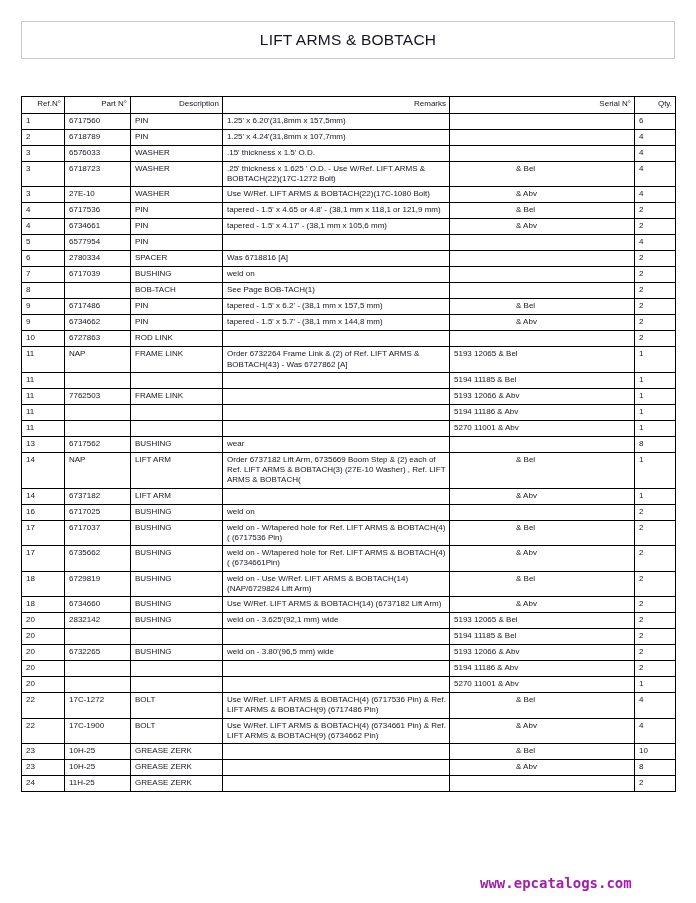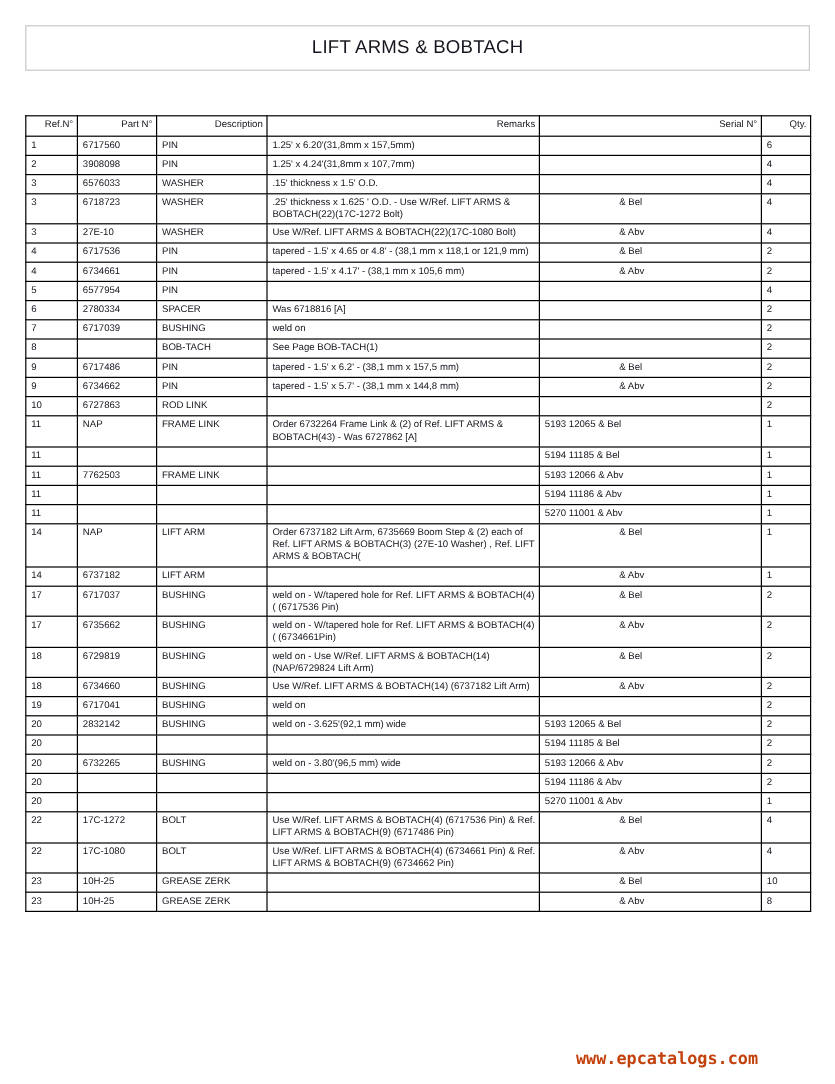--- a/index.html
+++ b/index.html
@@ -104,21 +104,21 @@
   td.ser-ind > span.ind { display: inline-block; padding-left: 62px; }
 
   
   #watermark {
     position: absolute;
     left: 480px;
     top: 875px;
     font-family: "DejaVu Sans Mono", "Liberation Mono", monospace;
     font-size: 14px;
     font-weight: bold;
-    color: #c2410c;
+    color: #a21caf;
     letter-spacing: 0px;
     white-space: nowrap;
   }
 </style>
 </head>
 <body>
 
 <div id="page">
 
   <div id="page-number">Page : 1</div>
@@ -150,21 +150,21 @@
         <tr>
           <td>1</td>
           <td>6717560</td>
           <td>PIN</td>
           <td>1.25' x 6.20'(31,8mm x 157,5mm)</td>
           <td></td>
           <td>6</td>
         </tr>
         <tr>
           <td>2</td>
-          <td>3908098</td>
+          <td>6718789</td>
           <td>PIN</td>
           <td>1.25' x 4.24'(31,8mm x 107,7mm)</td>
           <td></td>
           <td>4</td>
         </tr>
         <tr>
           <td>3</td>
           <td>6576033</td>
           <td>WASHER</td>
           <td>.15' thickness x 1.5' O.D.</td>
@@ -293,36 +293,52 @@
         </tr>
         <tr>
           <td>11</td>
           <td></td>
           <td></td>
           <td></td>
           <td>5270 11001 &amp; Abv</td>
           <td>1</td>
         </tr>
         <tr>
+          <td>13</td>
+          <td>6717562</td>
+          <td>BUSHING</td>
+          <td>wear</td>
+          <td></td>
+          <td>8</td>
+        </tr>
+        <tr>
           <td>14</td>
           <td>NAP</td>
           <td>LIFT ARM</td>
           <td>Order 6737182 Lift Arm, 6735669  Boom Step &amp; (2) each of Ref. LIFT ARMS &amp; BOBTACH(3) (27E-10 Washer) , Ref. LIFT ARMS &amp; BOBTACH(</td>
           <td class="ser-ind"><span class="ind">&amp; Bel</span></td>
           <td>1</td>
         </tr>
         <tr>
           <td>14</td>
           <td>6737182</td>
           <td>LIFT ARM</td>
           <td></td>
           <td class="ser-ind"><span class="ind">&amp; Abv</span></td>
           <td>1</td>
         </tr>
         <tr>
+          <td>16</td>
+          <td>6717025</td>
+          <td>BUSHING</td>
+          <td>weld on</td>
+          <td></td>
+          <td>2</td>
+        </tr>
+        <tr>
           <td>17</td>
           <td>6717037</td>
           <td>BUSHING</td>
           <td>weld on - W/tapered hole for Ref. LIFT ARMS &amp; BOBTACH(4)( (6717536 Pin)</td>
           <td class="ser-ind"><span class="ind">&amp; Bel</span></td>
           <td>2</td>
         </tr>
         <tr>
           <td>17</td>
           <td>6735662</td>
@@ -338,28 +354,20 @@
           <td>weld on - Use W/Ref. LIFT ARMS &amp; BOBTACH(14) (NAP/6729824 Lift Arm)</td>
           <td class="ser-ind"><span class="ind">&amp; Bel</span></td>
           <td>2</td>
         </tr>
         <tr>
           <td>18</td>
           <td>6734660</td>
           <td>BUSHING</td>
           <td>Use W/Ref. LIFT ARMS &amp; BOBTACH(14) (6737182 Lift Arm)</td>
           <td class="ser-ind"><span class="ind">&amp; Abv</span></td>
-          <td>2</td>
-        </tr>
-        <tr>
-          <td>19</td>
-          <td>6717041</td>
-          <td>BUSHING</td>
-          <td>weld on</td>
-          <td></td>
           <td>2</td>
         </tr>
         <tr>
           <td>20</td>
           <td>2832142</td>
           <td>BUSHING</td>
           <td>weld on - 3.625'(92,1 mm) wide</td>
           <td>5193 12065 &amp; Bel</td>
           <td>2</td>
         </tr>
@@ -398,21 +406,21 @@
         <tr>
           <td>22</td>
           <td>17C-1272</td>
           <td>BOLT</td>
           <td>Use W/Ref. LIFT ARMS &amp; BOBTACH(4) (6717536 Pin) &amp; Ref. LIFT ARMS &amp; BOBTACH(9) (6717486 Pin)</td>
           <td class="ser-ind"><span class="ind">&amp; Bel</span></td>
           <td>4</td>
         </tr>
         <tr>
           <td>22</td>
-          <td>17C-1080</td>
+          <td>17C-1900</td>
           <td>BOLT</td>
           <td>Use W/Ref. LIFT ARMS &amp; BOBTACH(4) (6734661 Pin) &amp; Ref. LIFT ARMS &amp; BOBTACH(9) (6734662 Pin)</td>
           <td class="ser-ind"><span class="ind">&amp; Abv</span></td>
           <td>4</td>
         </tr>
         <tr>
           <td>23</td>
           <td>10H-25</td>
           <td>GREASE ZERK</td>
           <td></td>
@@ -420,18 +428,26 @@
           <td>10</td>
         </tr>
         <tr>
           <td>23</td>
           <td>10H-25</td>
           <td>GREASE ZERK</td>
           <td></td>
           <td class="ser-ind"><span class="ind">&amp; Abv</span></td>
           <td>8</td>
         </tr>
+        <tr>
+          <td>24</td>
+          <td>11H-25</td>
+          <td>GREASE ZERK</td>
+          <td></td>
+          <td></td>
+          <td>2</td>
+        </tr>
       </tbody>
   </table>
 
   <div id="watermark">www.epcatalogs.com</div>
 
 </div>
 
 </body></html>

